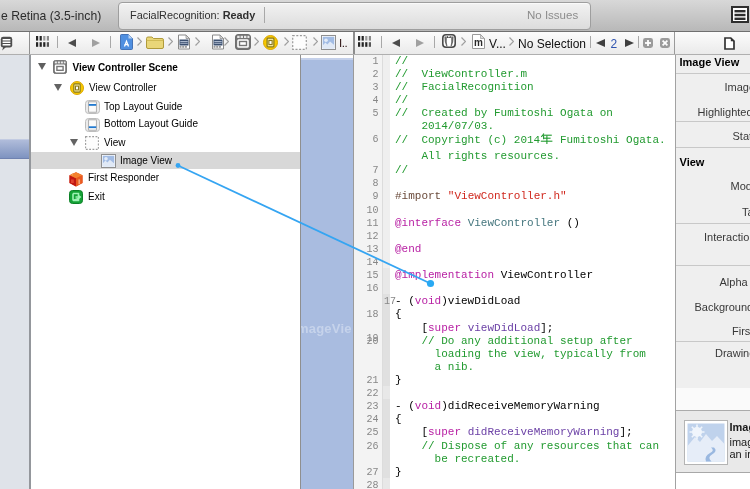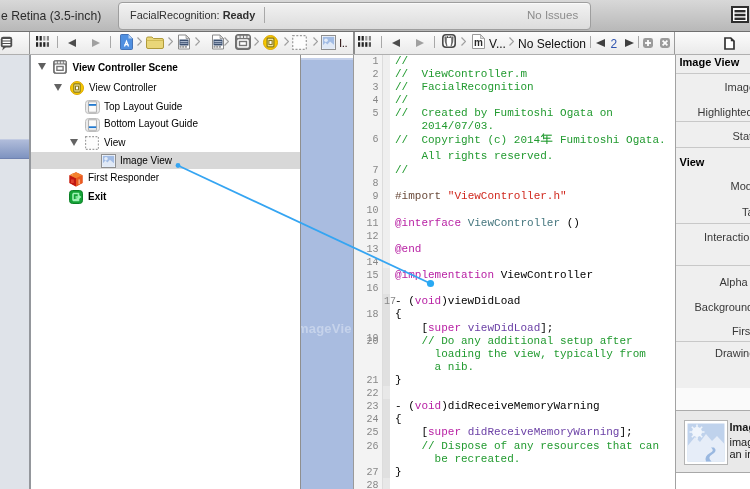--- a/index.html
+++ b/index.html
@@ -277,21 +277,21 @@
 <rect x="2" y="7.4" width="2.8" height="3.6" fill="#e04030"></rect>
 <rect x="9.4" y="7.4" width="1.7" height="4.8" fill="#f6a87a"></rect>
 </svg>
 <div class="trow" style="left:88px;top:172px;">First Responder</div>
 
 <svg class="abs" style="left:69px;top:190px;" width="14" height="14" viewBox="0 0 14 14">
 <rect x="0.5" y="0.5" width="13" height="13" rx="3" fill="#14a236" stroke="#0c8127" stroke-width="1"></rect>
 <path d="M4 3.5 L9.5 3.5 L9.5 5.5 M9.5 8.5 L9.5 10.5 L4 10.5 Z M4 3.5 L4 10.5" stroke="#9df2b4" stroke-width="1.6" fill="none"></path>
 <path d="M6.5 7 L10.5 7 M9 5.2 L11.2 7 L9 8.8" stroke="#9df2b4" stroke-width="1.5" fill="none"></path>
 </svg>
-<div class="trow" style="left:88px;top:190.5px;font-weight:bold;">Exit</div>
+<div class="trow" style="left:88px;top:190.5px;">Exit</div>
 
 <div class="abs" style="left:300px;top:55px;width:1px;height:434px;background:#8f8f8f;"></div>
 <div class="abs" style="left:301px;top:55px;width:52px;height:3px;background:#fdfdfd;"></div>
 <div class="abs" style="left:301px;top:58px;width:52px;height:431px;background:#a9bce0;"></div>
 <div class="abs" style="left:301px;top:58px;width:52px;height:2px;background:#c4d0ea;"></div>
 <div class="abs" style="left:301px;top:321px;width:52px;height:15px;overflow:hidden;">
 <div style="position:absolute;left:-4px;top:0;font-size:13px;font-weight:bold;color:#c6d3eb;letter-spacing:0.2px;white-space:nowrap;">mageVie</div>
 </div>
 <div class="abs" style="left:353px;top:55px;width:1px;height:434px;background:#9a9a9a;"></div>
 
@@ -344,21 +344,21 @@
 <div class="crow" style="left:395.0px;top:133.0px;text-align:center;"><span class="green">//  Copyright (c) 2014<svg style="display:inline-block;width:13.2px;height:11px;vertical-align:-1px;" viewBox="0 0 13.2 11">
             <g stroke="#219a2f" stroke-width="1.1" fill="none">
               <path d="M3.8 0.5 Q3 2.4 1.2 3.8"></path>
               <path d="M3.3 2.2 L11.8 2.2"></path>
               <path d="M3.6 2.2 L3.6 6.2"></path>
               <path d="M3.6 5.2 L10.6 5.2"></path>
               <path d="M0.8 8.2 L12.4 8.2"></path>
               <path d="M6.9 2.6 L6.9 11"></path>
             </g>
           </svg> Fumitoshi Ogata.</span></div>
-<div class="crow" style="left:421.4px;top:150.0px;"><span class="green">All rights reserved.</span></div>
+<div class="crow" style="left:421.4px;top:150.0px;"><span class="green">All rights resources.</span></div>
 <div class="crow" style="left:395.0px;top:164.2px;"><span class="green">//</span></div>
 <div class="crow" style="left:395.0px;top:190.4px;"><span class="brown">#import</span> <span class="red">"ViewController.h"</span></div>
 <div class="crow" style="left:395.0px;top:216.6px;"><span class="pink">@interface</span> <span class="teal">ViewController</span> ()</div>
 <div class="crow" style="left:395.0px;top:242.9px;"><span class="pink">@end</span></div>
 <div class="crow" style="left:395.0px;top:269.1px;"><span class="pink">@implementation</span> ViewController</div>
 <div class="crow" style="left:395.0px;top:295.3px;">- (<span class="pink">void</span>)viewDidLoad</div>
 <div class="crow" style="left:395.0px;top:308.4px;">{</div>
 <div class="crow" style="left:395.0px;top:321.5px;">    [<span class="pink">super</span> <span class="purple">viewDidLoad</span>];</div>
 <div class="crow" style="left:395.0px;top:334.6px;">    <span class="green">// Do any additional setup after</span></div>
 <div class="crow" style="left:434.6px;top:347.8px;"><span class="green">loading the view, typically from</span></div>

